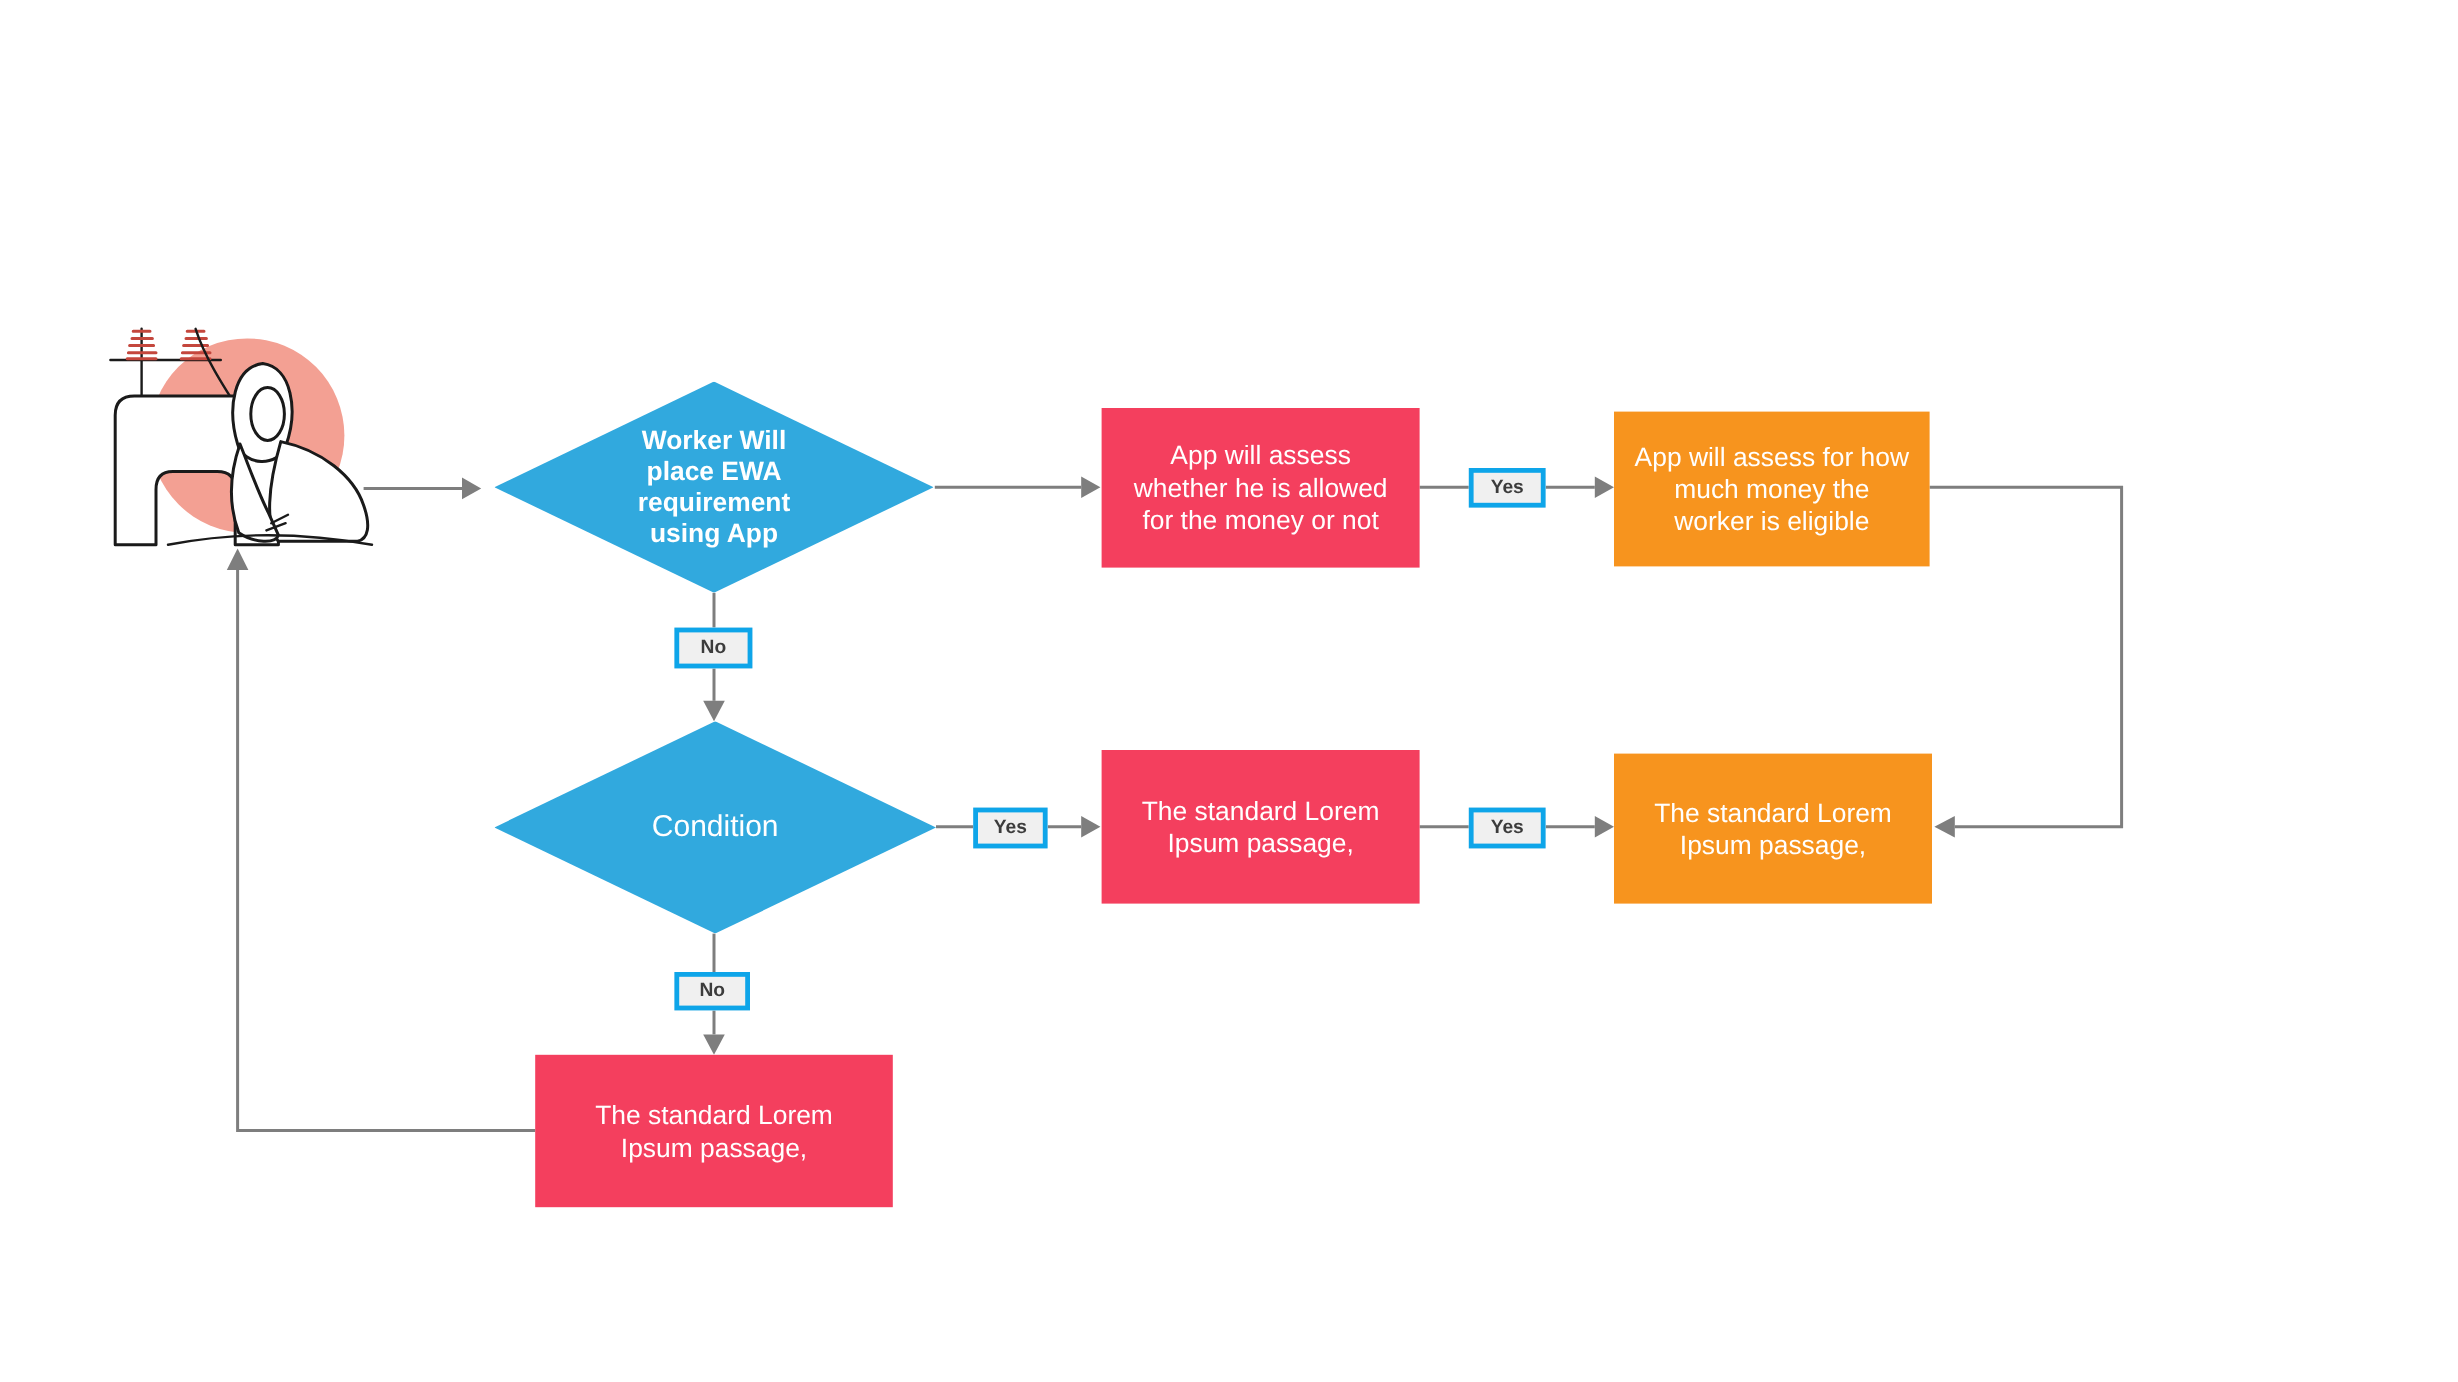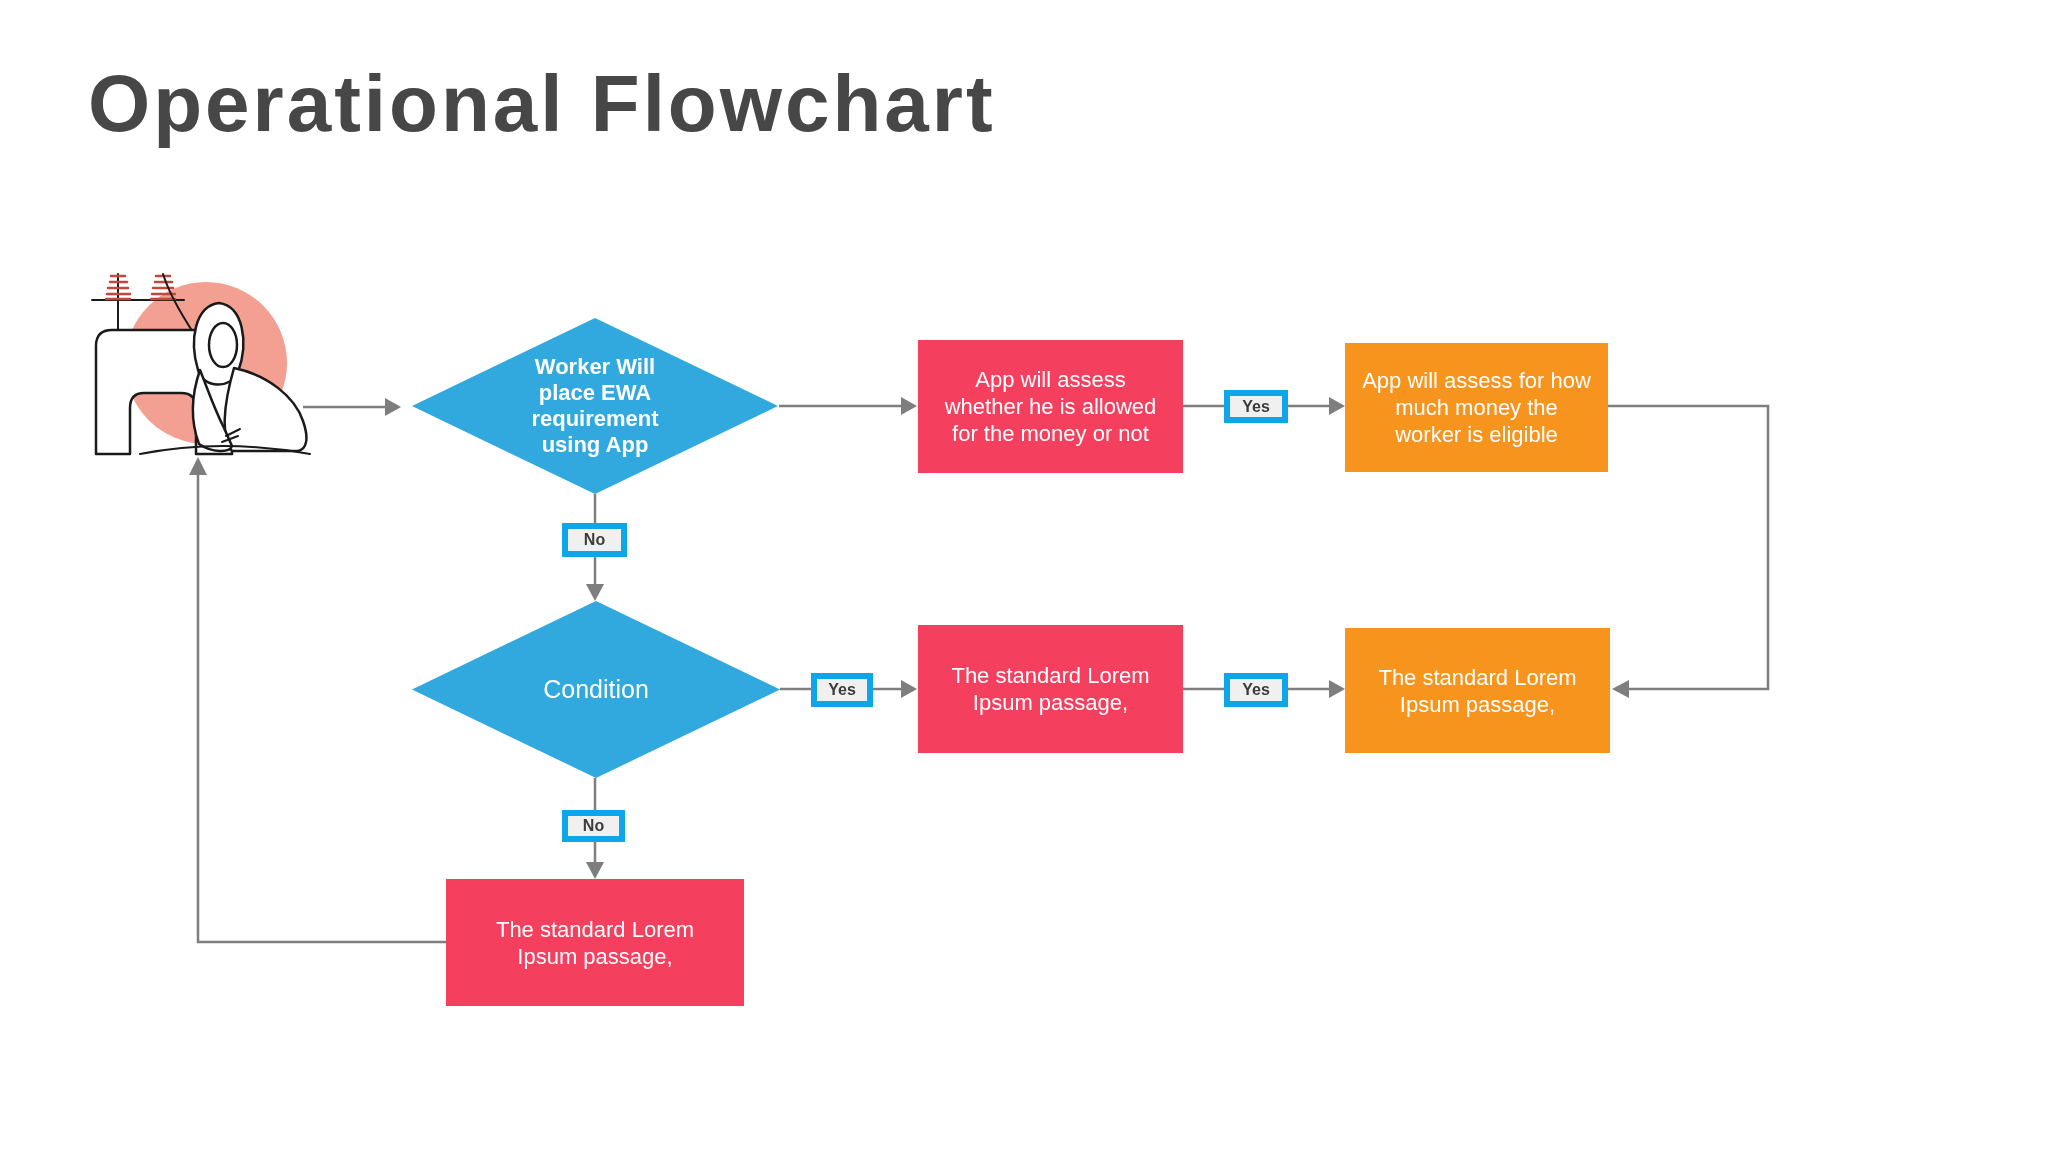--- a/index.html
+++ b/index.html
@@ -33,21 +33,21 @@
   .diamond{
     background:#31A9DE;
     clip-path:polygon(50% 0%,100% 50%,50% 100%,0% 50%);
   }
   .diamond-1{font-size:22px;font-weight:bold;line-height:26px;}
   .diamond-1 .txt{width:200px;text-align:center;}
   .diamond-2{font-size:25px;}
 
   .edge-label{
     position:absolute;z-index:4;display:flex;align-items:center;justify-content:center;
-    background:#F0F0F0;border:6px solid #0ea5e9;box-sizing:border-box;
+    background:#F0F0F0;border:4px solid #0ea5e9;box-sizing:border-box;
     font-size:16px;font-weight:bold;color:#3C3C3C;
   }
 
   
   .n-process1{left:918px;top:340px;width:265px;height:133px;}
   .n-process2{left:1345px;top:343px;width:263px;height:129px;}
   .n-process3{left:918px;top:625px;width:265px;height:128px;}
   .n-process4{left:1345px;top:628px;width:265px;height:125px;}
   .n-process5{left:446px;top:879px;width:298px;height:127px;}
   .n-decision1{left:412px;top:318px;width:366px;height:176px;}
@@ -61,21 +61,20 @@
 
   .fig{stroke:#1A1A1A;stroke-width:2.5;stroke-linecap:round;stroke-linejoin:round;fill:#ffffff;}
   .fig-line{stroke:#1A1A1A;stroke-width:2;stroke-linecap:round;fill:none;}
   .spool{stroke:#C4473D;stroke-width:2.5;stroke-linecap:round;fill:none;}
 </style>
 </head>
 <body>
 
 <div class="stage">
 
-  <div class="page-title">Operational Flowchart</div>
 
   <svg class="illustration" viewBox="0 0 240 206">
     <circle cx="124" cy="105" r="81" fill="#F3A093"></circle>
 
     <g>
       <path class="fig-line" d="M36,16 V74"></path>
       <path class="fig-line" d="M10,42 H102"></path>
       <path class="spool" d="M29,18 H43 M28,24 H45 M26,30 H46 M25,36 H48 M24,41 H48"></path>
       <path class="spool" d="M74,18 H88 M73,24 H90 M71,30 H91 M70,36 H93 M69,41 H93"></path>
       <path class="fig-line" d="M81,16 C 95,60 135,102 152,148" stroke-width="1.6"></path>

